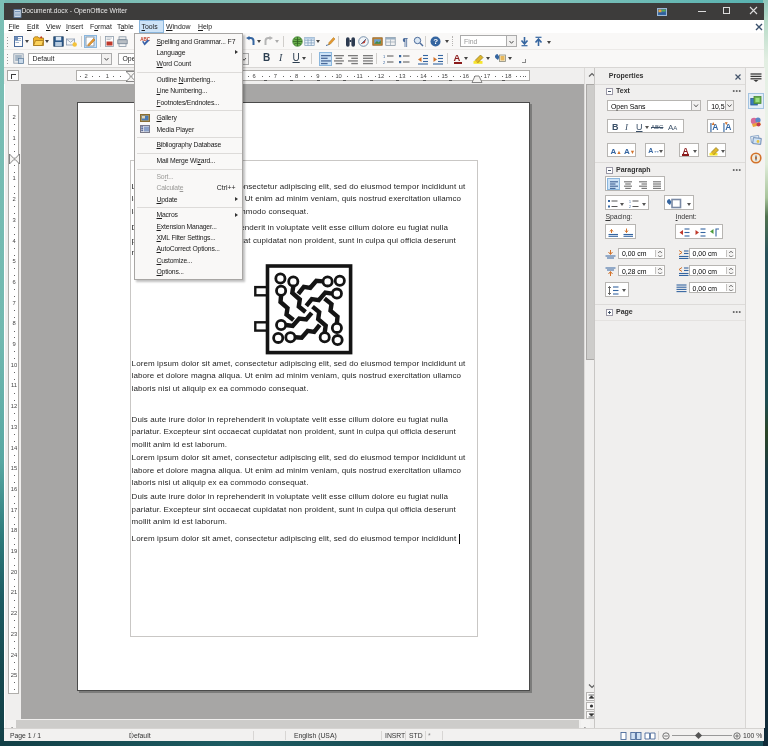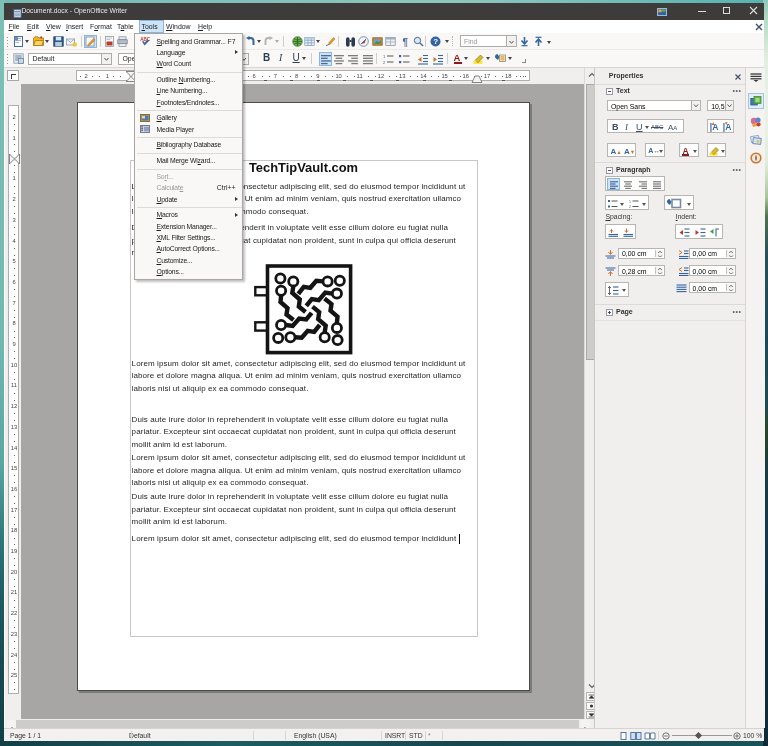--- a/index.html
+++ b/index.html
@@ -441,21 +441,20 @@
           <path d="M1 0.5 H11 L6.8 4.5 V6.5 L11 10.5 H1 L5.2 6.5 V4.5 Z" fill="#f5f4f2" stroke="#6a6a6a" stroke-width="0.8"></path>
         </svg>
 <svg class="abs" style="left:394px;top:4px" width="12" height="8" viewBox="0 0 12 8">
           <path d="M1 7.5 L4 1 H8 L11 7.5 Z" fill="#f5f4f2" stroke="#6a6a6a" stroke-width="0.8"></path>
         </svg>
       </div>
   </div>
   <div class="abs" id="docwrap"></div>
   <div class="abs" id="page">
     <div class="abs" style="left:52px;top:57px;width:348px;height:476.5px;border:1px solid #c9c7c5"></div>
-    <div class="abs" style="left:0;top:56.5px;width:451px;text-align:center;font-size:12.9px;font-weight:bold;color:#111;">TechTipVault.com</div>
     <div class="dline" style="left:53.6px;top:77.9px;line-height:12.5px">Lorem ipsum dolor sit amet, consectetur adipiscing elit, sed do eiusmod tempor incididunt ut<br>labore et dolore magna aliqua. Ut enim ad minim veniam, quis nostrud exercitation ullamco<br>laboris nisi ut aliquip ex ea commodo consequat.</div>
     <div class="dline" style="left:53.6px;top:119px;line-height:12.5px">Duis aute irure dolor in reprehenderit in voluptate velit esse cillum dolore eu fugiat nulla<br>pariatur. Excepteur sint occaecat cupidatat non proident, sunt in culpa qui officia deserunt<br>mollit anim id est laborum.</div>
     <svg class="abs" style="left:175px;top:160.7px" width="100" height="92" viewBox="0 0 100 92">
       <rect x="2.3" y="23.1" width="13" height="8.2" fill="#fff" stroke="#141414" stroke-width="2.4"></rect>
       <rect x="2.3" y="58.3" width="13" height="8.3" fill="#fff" stroke="#141414" stroke-width="2.4"></rect>
       <rect x="14.5" y="2" width="83.1" height="86.6" fill="#fff" stroke="#141414" stroke-width="3.6"></rect>
       <g id="cq" stroke="#141414" fill="none">
         <circle cx="27.4" cy="14.5" r="4.6" stroke-width="2.8"></circle>
         <circle cx="40.3" cy="17.4" r="4.6" stroke-width="2.8"></circle>
         <circle cx="28.1" cy="26.7" r="4.6" stroke-width="2.8"></circle>

